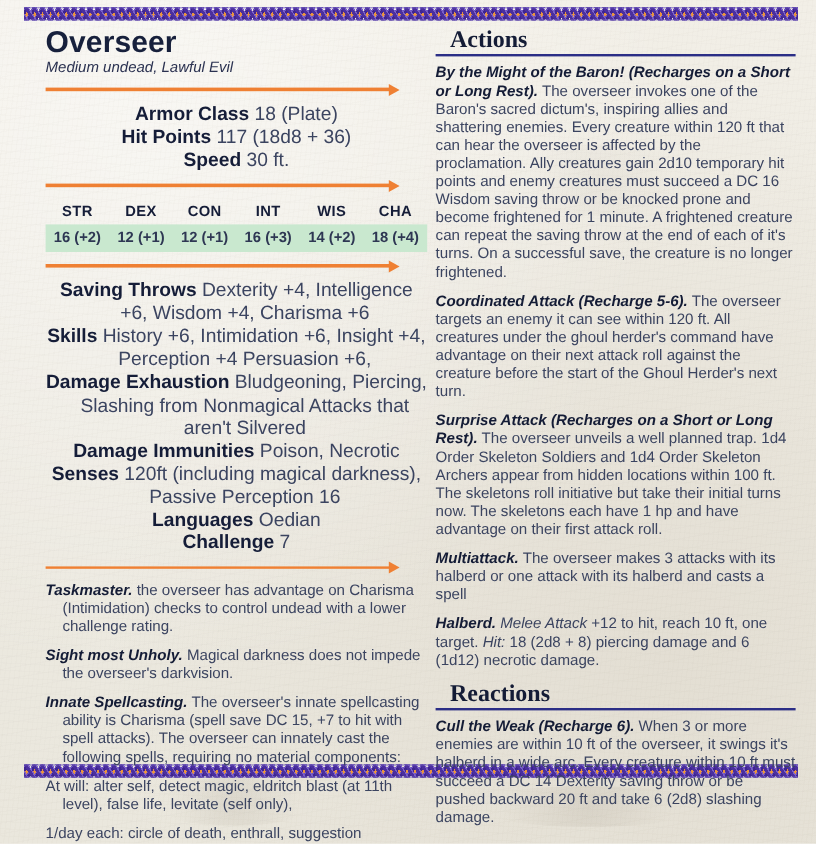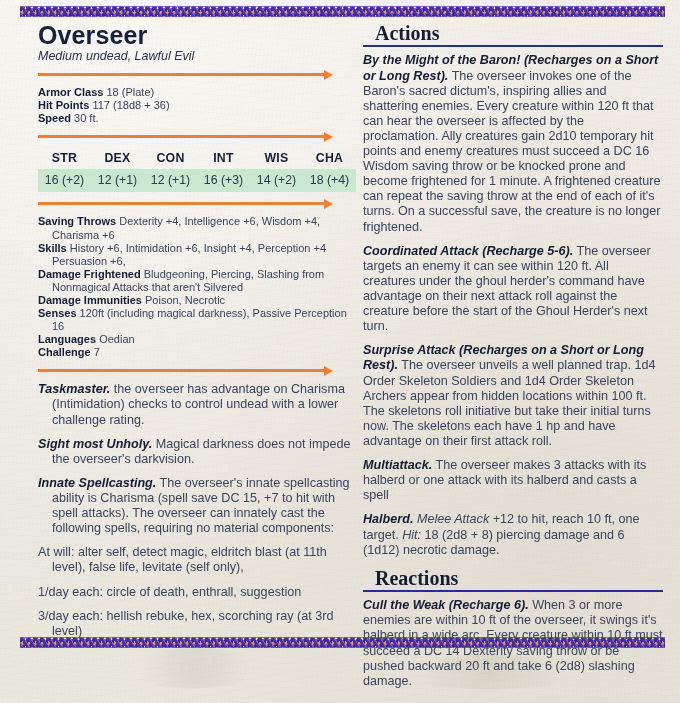--- a/index.html
+++ b/index.html
@@ -139,26 +139,27 @@
     border-top: 5px solid transparent;
     border-bottom: 5px solid transparent;
     border-left: 9px solid #ef8033;
   }
   .divider.w-left  .bar { width: 288px; }
   .divider.w-left  .tip { left: 286px; }
 
   
   .attr-block { margin: 0; }
   .attr-line {
-    font-size: 11px;
+    font-size: 16px;
     color: #3b4460;
     line-height: 1.19;
     margin: 0 0 0 0;
     padding-left: 14px;
     text-indent: -14px;
+    text-align: center;
   }
   .attr-line b {
     color: #151d38;
     font-weight: bold;
   }
 
   
   .abilities {
     margin: 3px 0 3px 0;
   }
@@ -173,20 +174,21 @@
   }
   .ab-head .cell {
     font-size: 12.3px;
     font-weight: bold;
     color: #151d38;
     padding: 3px 0 4px 0;
     letter-spacing: .3px;
   }
   .ab-vals {
     background: #c9e8cf;
+    font-weight: bold;
   }
   .ab-vals .cell {
     font-size: 12.3px;
     color: #2e3753;
     padding: 4px 0 5px 0;
   }
 
   
   .trait {
     font-size: 12.6px;
@@ -318,21 +320,21 @@
       <div class="attr-block">
         <p class="attr-line">
           <b>Saving Throws</b>
           <span>Dexterity +4, Intelligence +6, Wisdom +4, Charisma +6</span>
         </p>
         <p class="attr-line">
           <b>Skills</b>
           <span>History +6, Intimidation +6, Insight +4, Perception +4 Persuasion +6,</span>
         </p>
         <p class="attr-line">
-          <b>Damage Frightened</b>
+          <b>Damage Exhaustion</b>
           <span>Bludgeoning, Piercing, Slashing from Nonmagical Attacks that aren't Silvered</span>
         </p>
         <p class="attr-line">
           <b>Damage Immunities</b>
           <span>Poison, Necrotic</span>
         </p>
         <p class="attr-line">
           <b>Senses</b>
           <span>120ft (including magical darkness), Passive Perception 16</span>
         </p>

